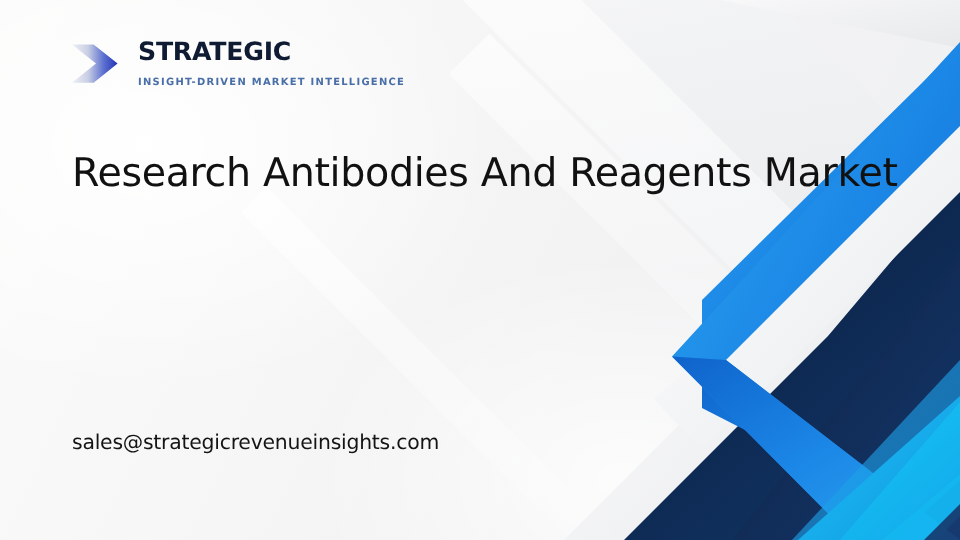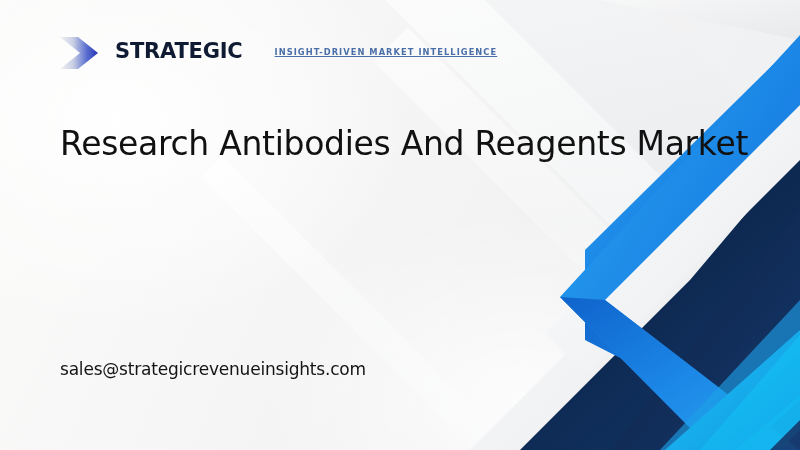--- a/index.html
+++ b/index.html
@@ -79,38 +79,37 @@
   
   .logo {
     position: absolute;
     left: 58px;
     top: 30px;
     display: flex;
     align-items: center;
     gap: 11px;
   }
   .logo-mark { width: 46px; height: 46px; flex: none; display:block; }
-  .logo-text { display: flex; flex-direction: row; line-height: 1; gap: 32px; }
+  .logo-text { display: flex; flex-direction: column; line-height: 1; }
   .logo-l1, .logo-l2 {
     font-family: "DejaVu Sans", sans-serif;
     font-weight: 700;
     font-size: 21px;
     letter-spacing: -0.2px;
     color: #0f1a33;
   }
   .logo-l1 { margin-bottom: 3px; }
   .logo-tag {
     margin-top: 7px;
     font-family: "DejaVu Sans", sans-serif;
     font-size: 8.3px;
     font-weight: 700;
     letter-spacing: 1.05px;
     color: #4a6fa8;
     white-space: nowrap;
-    text-decoration: underline;
   }
 
   
   .headline {
     position: absolute;
     left: 60px;
     top: 125px;
     width: 720px;
     font-family: "DejaVu Sans", sans-serif;
     font-size: 33px;

